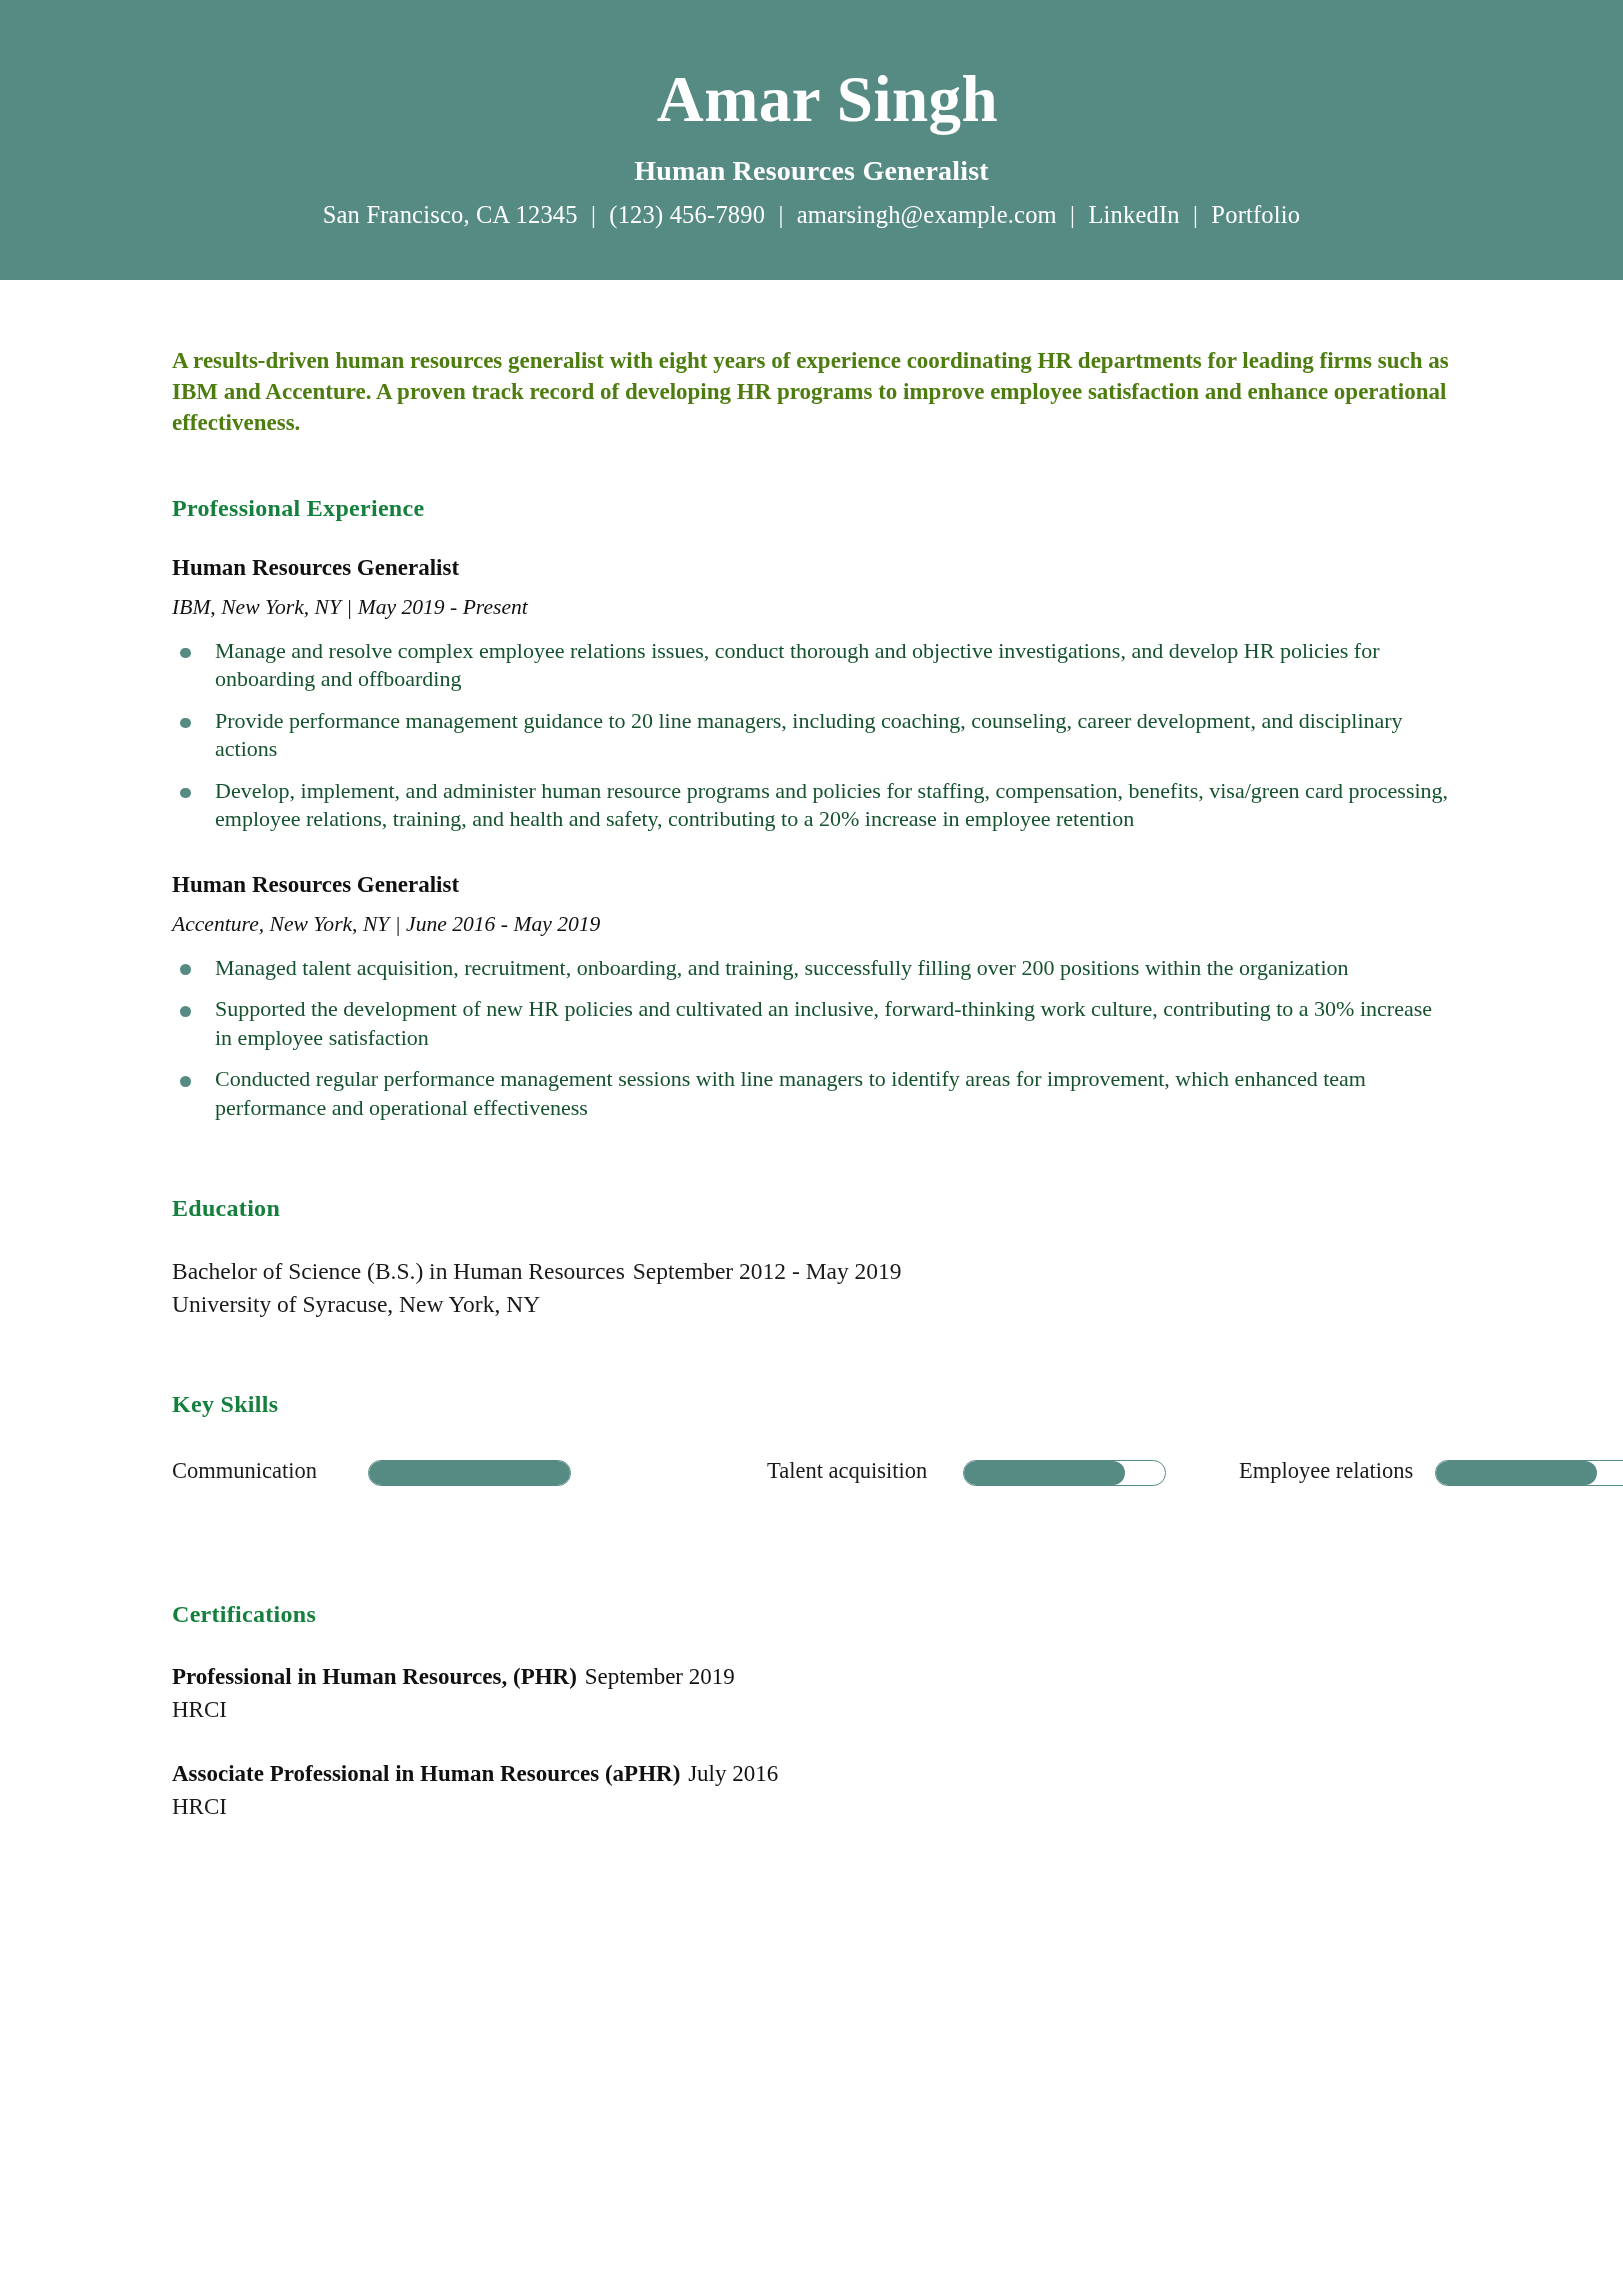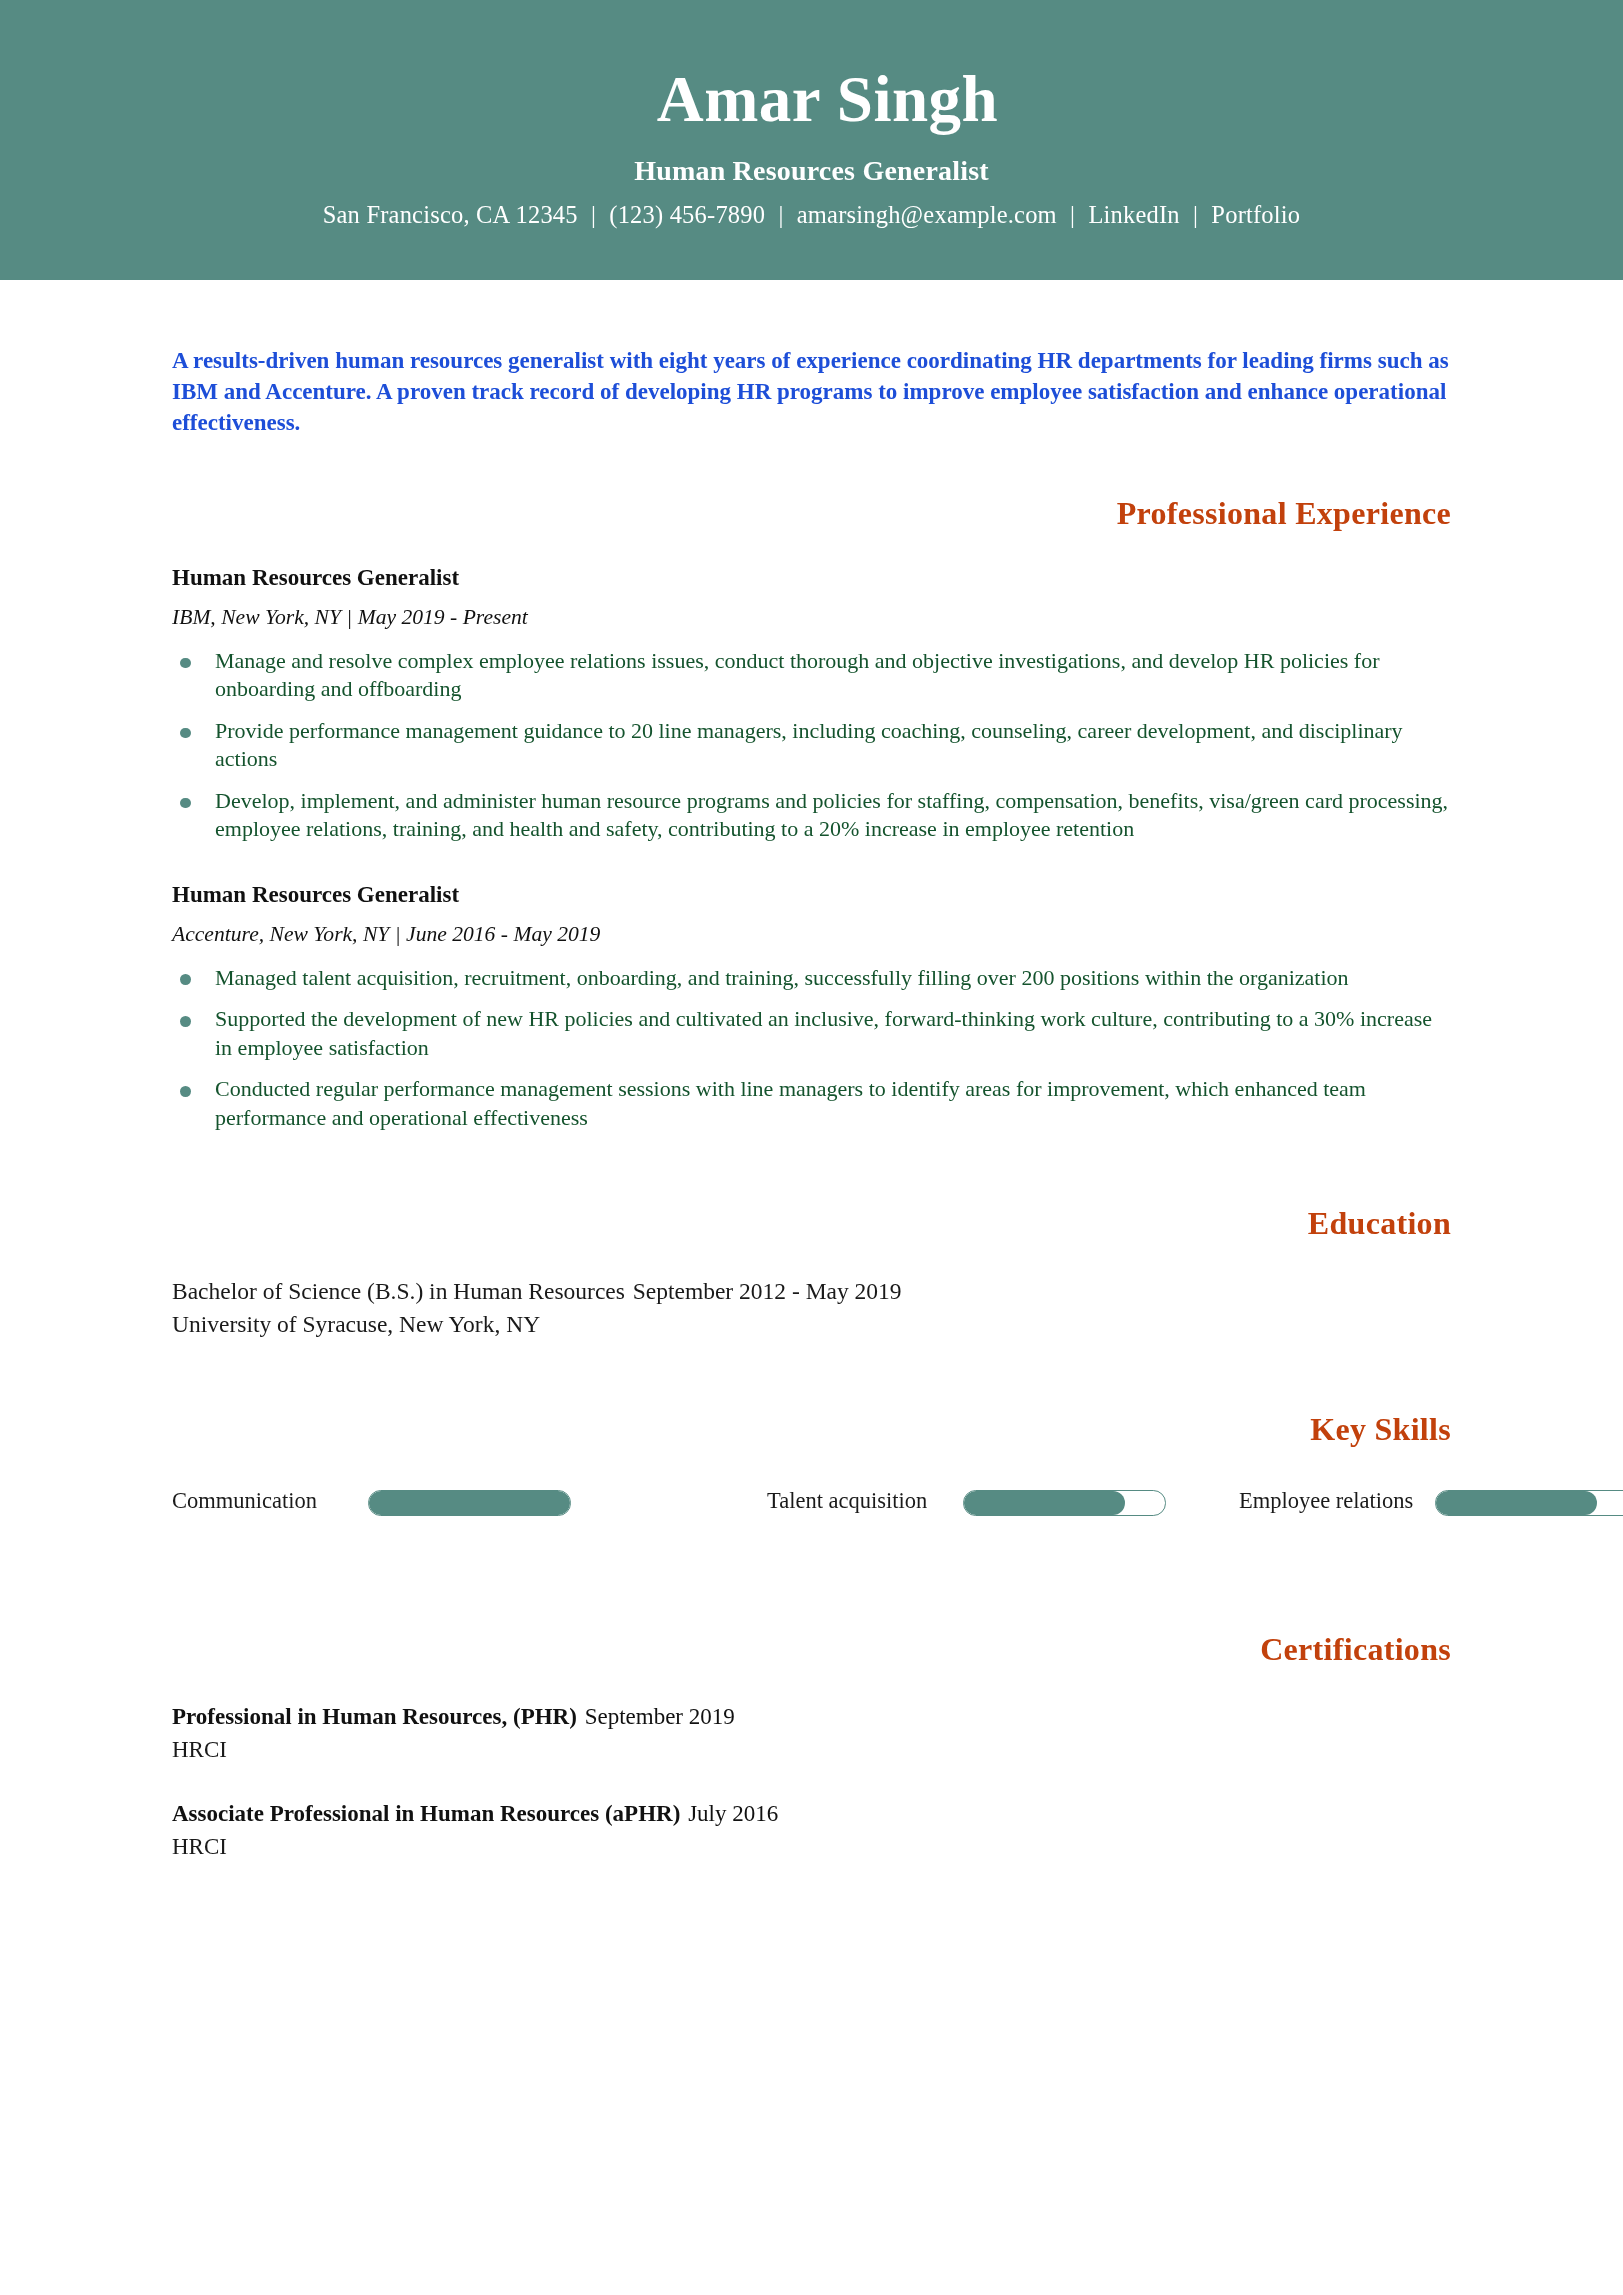--- a/index.html
+++ b/index.html
@@ -67,27 +67,27 @@
   .content {
     padding: 0 172px;
   }
 
   .summary {
     margin-top: 65px;
     font-size: 23px;
     font-weight: 700;
     line-height: 1.36;
     text-align: left;
-    color: #1d4ed8;
+    color: #4d7c0f;
   }
 
   .section-heading {
-    text-align: right;
-    color: #c2410c;
-    font-size: 32px;
+    text-align: left;
+    color: #15803d;
+    font-size: 24px;
     font-weight: 700;
     letter-spacing: 0.3px;
   }
 
   .sec-exp  { margin-top: 57px; }
   .sec-edu  { margin-top: 73px; }
   .sec-skl  { margin-top: 71px; }
   .sec-cert { margin-top: 76px; }
 
   

